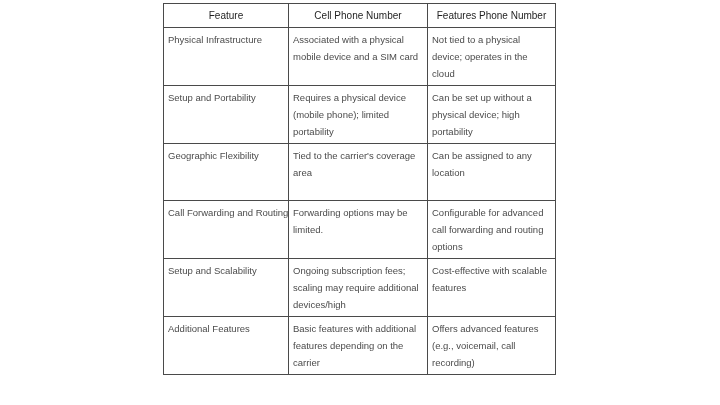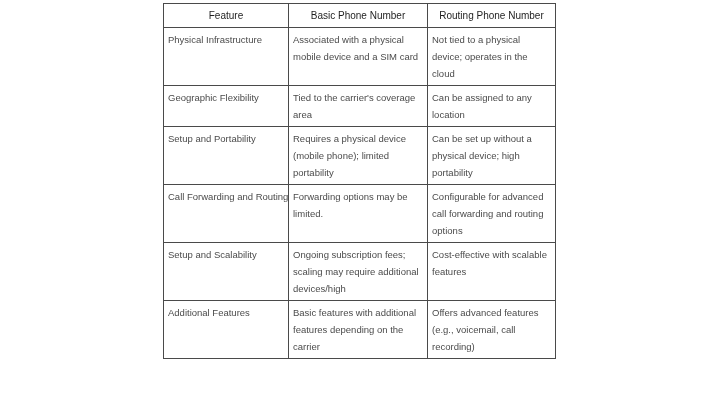--- a/index.html
+++ b/index.html
@@ -58,39 +58,39 @@
 <div class="table-wrap">
   <table class="comparison">
     <colgroup>
       <col class="c1">
         <col class="c2">
         <col class="c3">
     </colgroup>
     <thead>
       <tr>
         <th>Feature</th>
-        <th>Basic Phone Number</th>
-        <th>Routing Phone Number</th>
+        <th>Cell Phone Number</th>
+        <th>Features Phone Number</th>
       </tr>
     </thead>
     <tbody>
       <tr>
         <td class="col-feature">Physical Infrastructure</td>
         <td>Associated with a physical mobile device and a SIM card</td>
         <td>Not tied to a physical device; operates in the cloud</td>
       </tr>
       <tr>
+        <td class="col-feature">Setup and Portability</td>
+        <td>Requires a physical device (mobile phone); limited portability</td>
+        <td>Can be set up without a physical device; high portability</td>
+      </tr>
+      <tr>
         <td class="col-feature">Geographic Flexibility</td>
         <td>Tied to the carrier's coverage area</td>
         <td>Can be assigned to any location</td>
-      </tr>
-      <tr>
-        <td class="col-feature">Setup and Portability</td>
-        <td>Requires a physical device (mobile phone); limited portability</td>
-        <td>Can be set up without a physical device; high portability</td>
       </tr>
       <tr>
         <td class="col-feature">Call Forwarding and Routing</td>
         <td>Forwarding options may be limited.</td>
         <td>Configurable for advanced call forwarding and routing options</td>
       </tr>
       <tr>
         <td class="col-feature">Setup and Scalability</td>
         <td>Ongoing subscription fees; scaling may require additional devices/high</td>
         <td>Cost-effective with scalable features</td>

